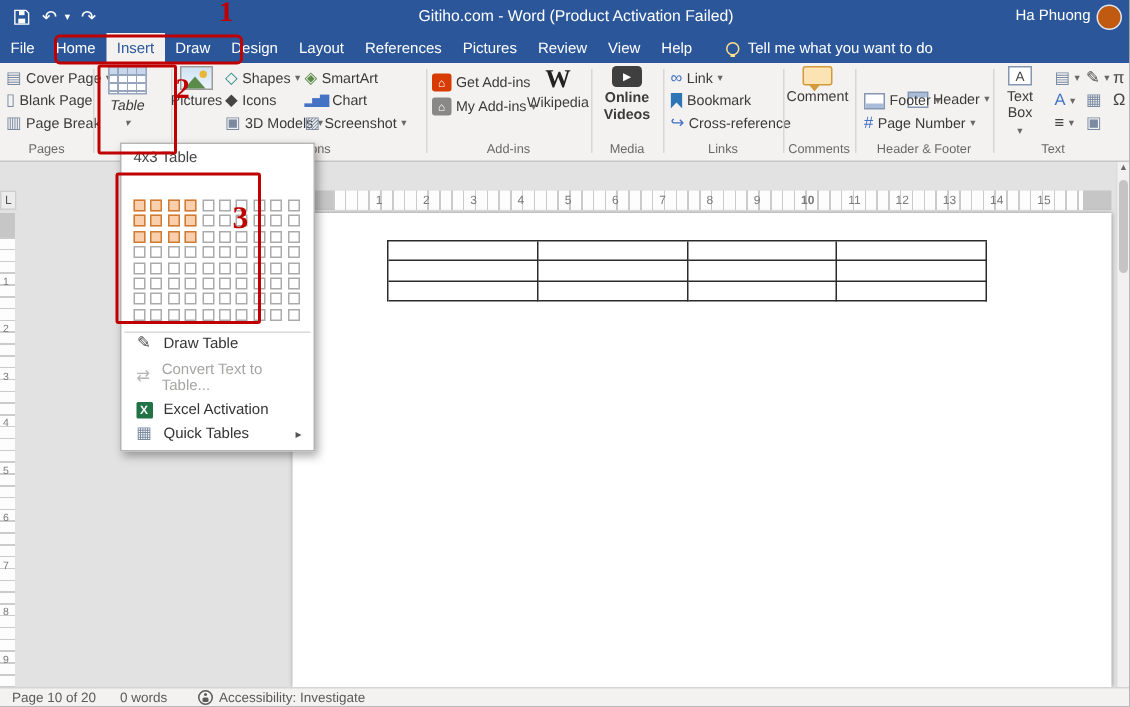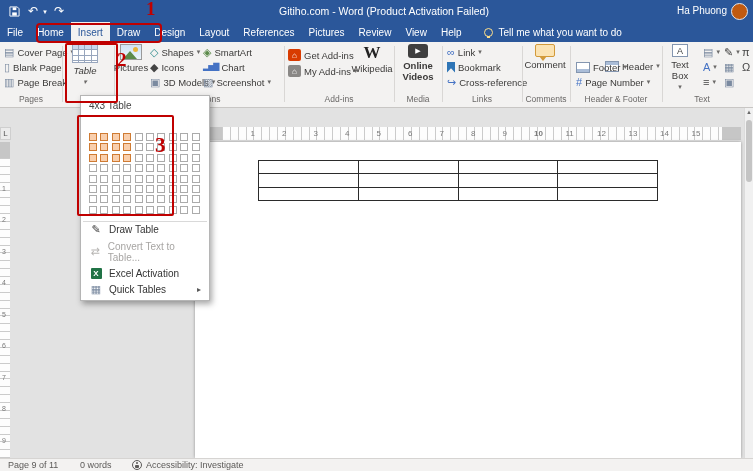--- a/index.html
+++ b/index.html
@@ -462,21 +462,21 @@
       </div>
   </div>
 
   <div id="scrollbar">
     <div id="scroll-up">▲</div>
     <div id="scroll-thumb"></div>
   </div>
 
   <div id="statusbar">
     <div class="sitem" style="left:8px;">
-        <span>Page 9 of 11</span>
+        <span>Page 10 of 20</span>
       </div>
     <div class="sitem" style="left:80px;">
         <span>0 words</span>
       </div>
     <div class="sitem" style="left:132px;">
       <span class="i-acc"></span>
       <span>Accessibility: Investigate</span>
     </div>
   </div>
 

